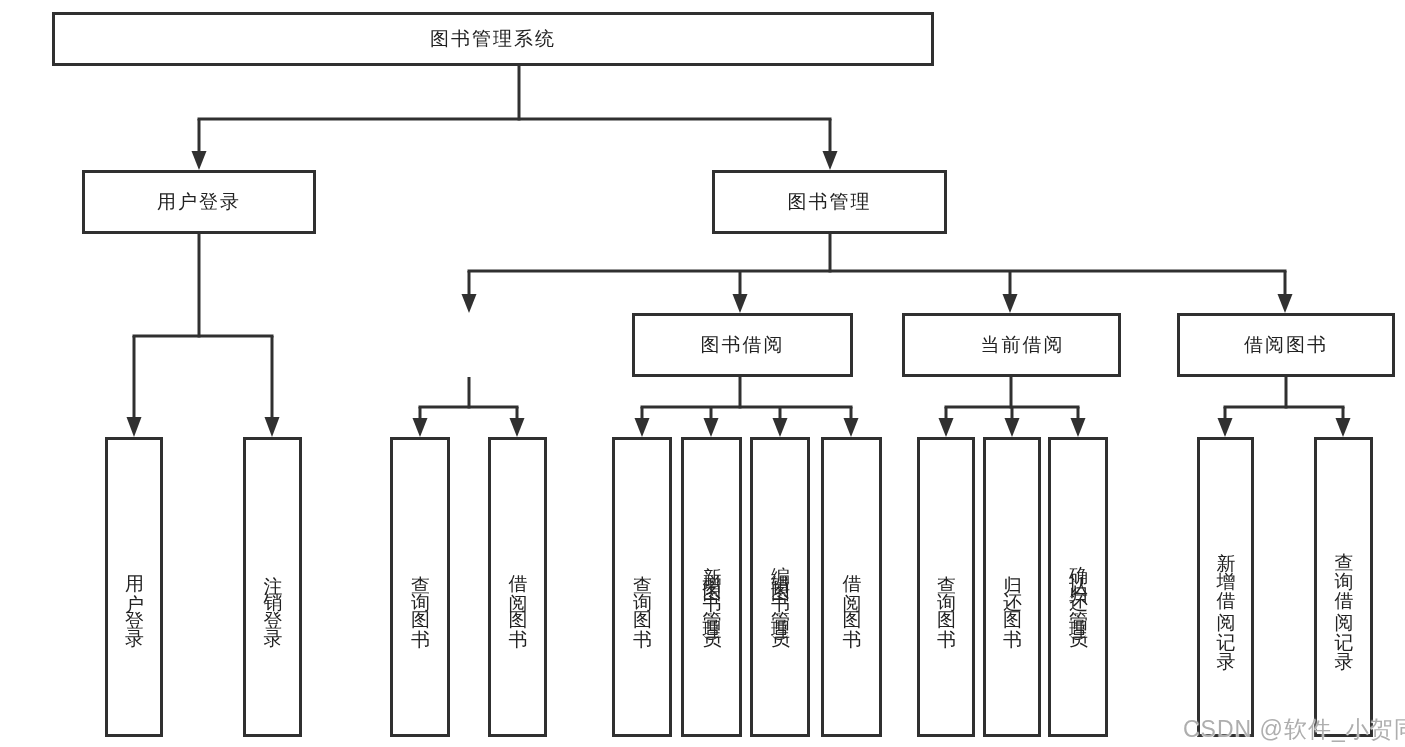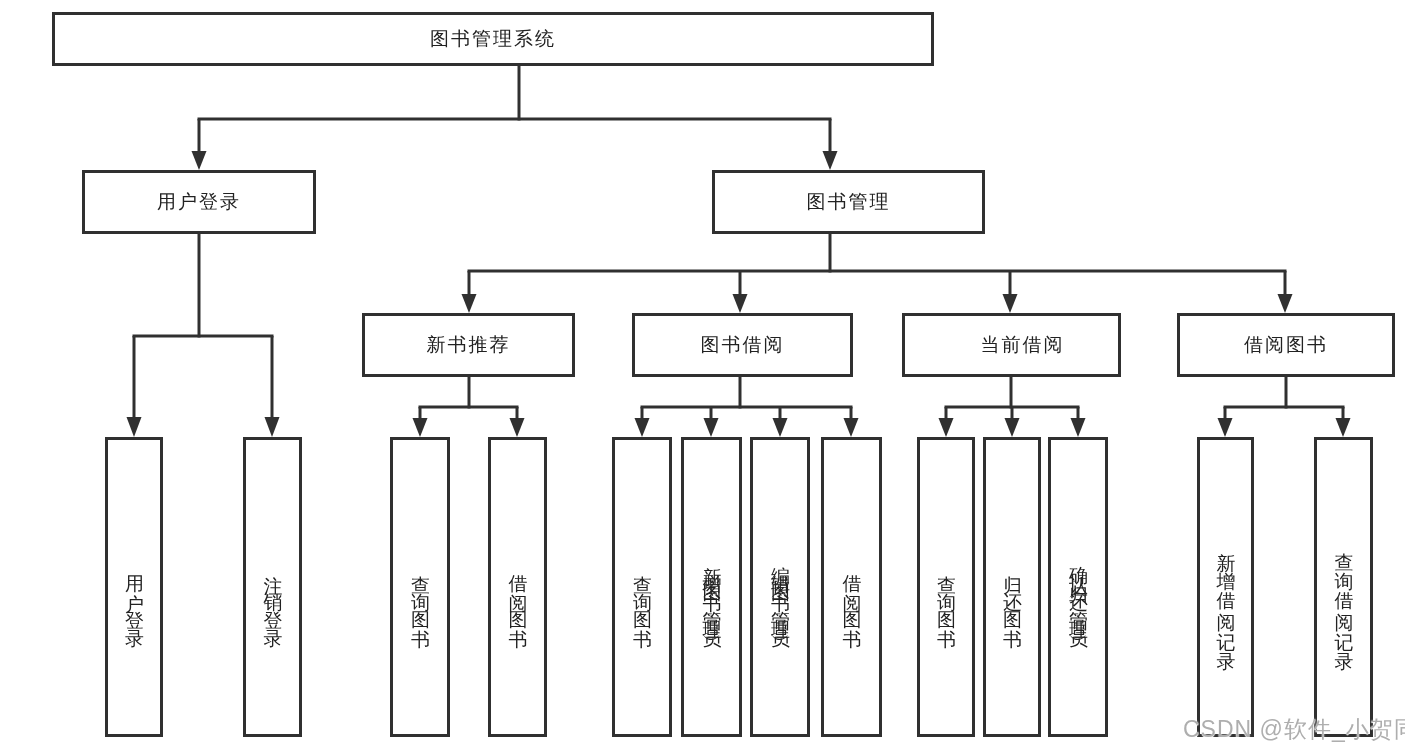--- a/index.html
+++ b/index.html
@@ -135,27 +135,24 @@
     </g>
   </svg>
 
   <div class="node" style="left:16px;top:12px;width:882px;height:54px;margin-left:36px;">
     <span>图书管理系统</span>
   </div>
 
   <div class="node" style="left:82px;top:170px;width:234px;height:64px;">
     <span>用户登录</span>
   </div>
-  <div class="node" style="left:712px;top:170px;width:273px;height:64px;">
+  <div class="node" style="left:712px;top:170px;width:235px;height:64px;">
     <span>图书管理</span>
   </div>
 
-  <div class="node" style="left:362px;top:313px;width:213px;height:64px;">
-    <span>新书推荐</span>
-  </div>
   <div class="node" style="left:632px;top:313px;width:221px;height:64px;">
     <span>图书借阅</span>
   </div>
   <div class="node" style="left:902px;top:313px;width:219px;height:64px;padding-left:22px;">
     <span>当前借阅</span>
   </div>
   <div class="node" style="left:1177px;top:313px;width:218px;height:64px;">
     <span>借阅图书</span>
   </div>
 

